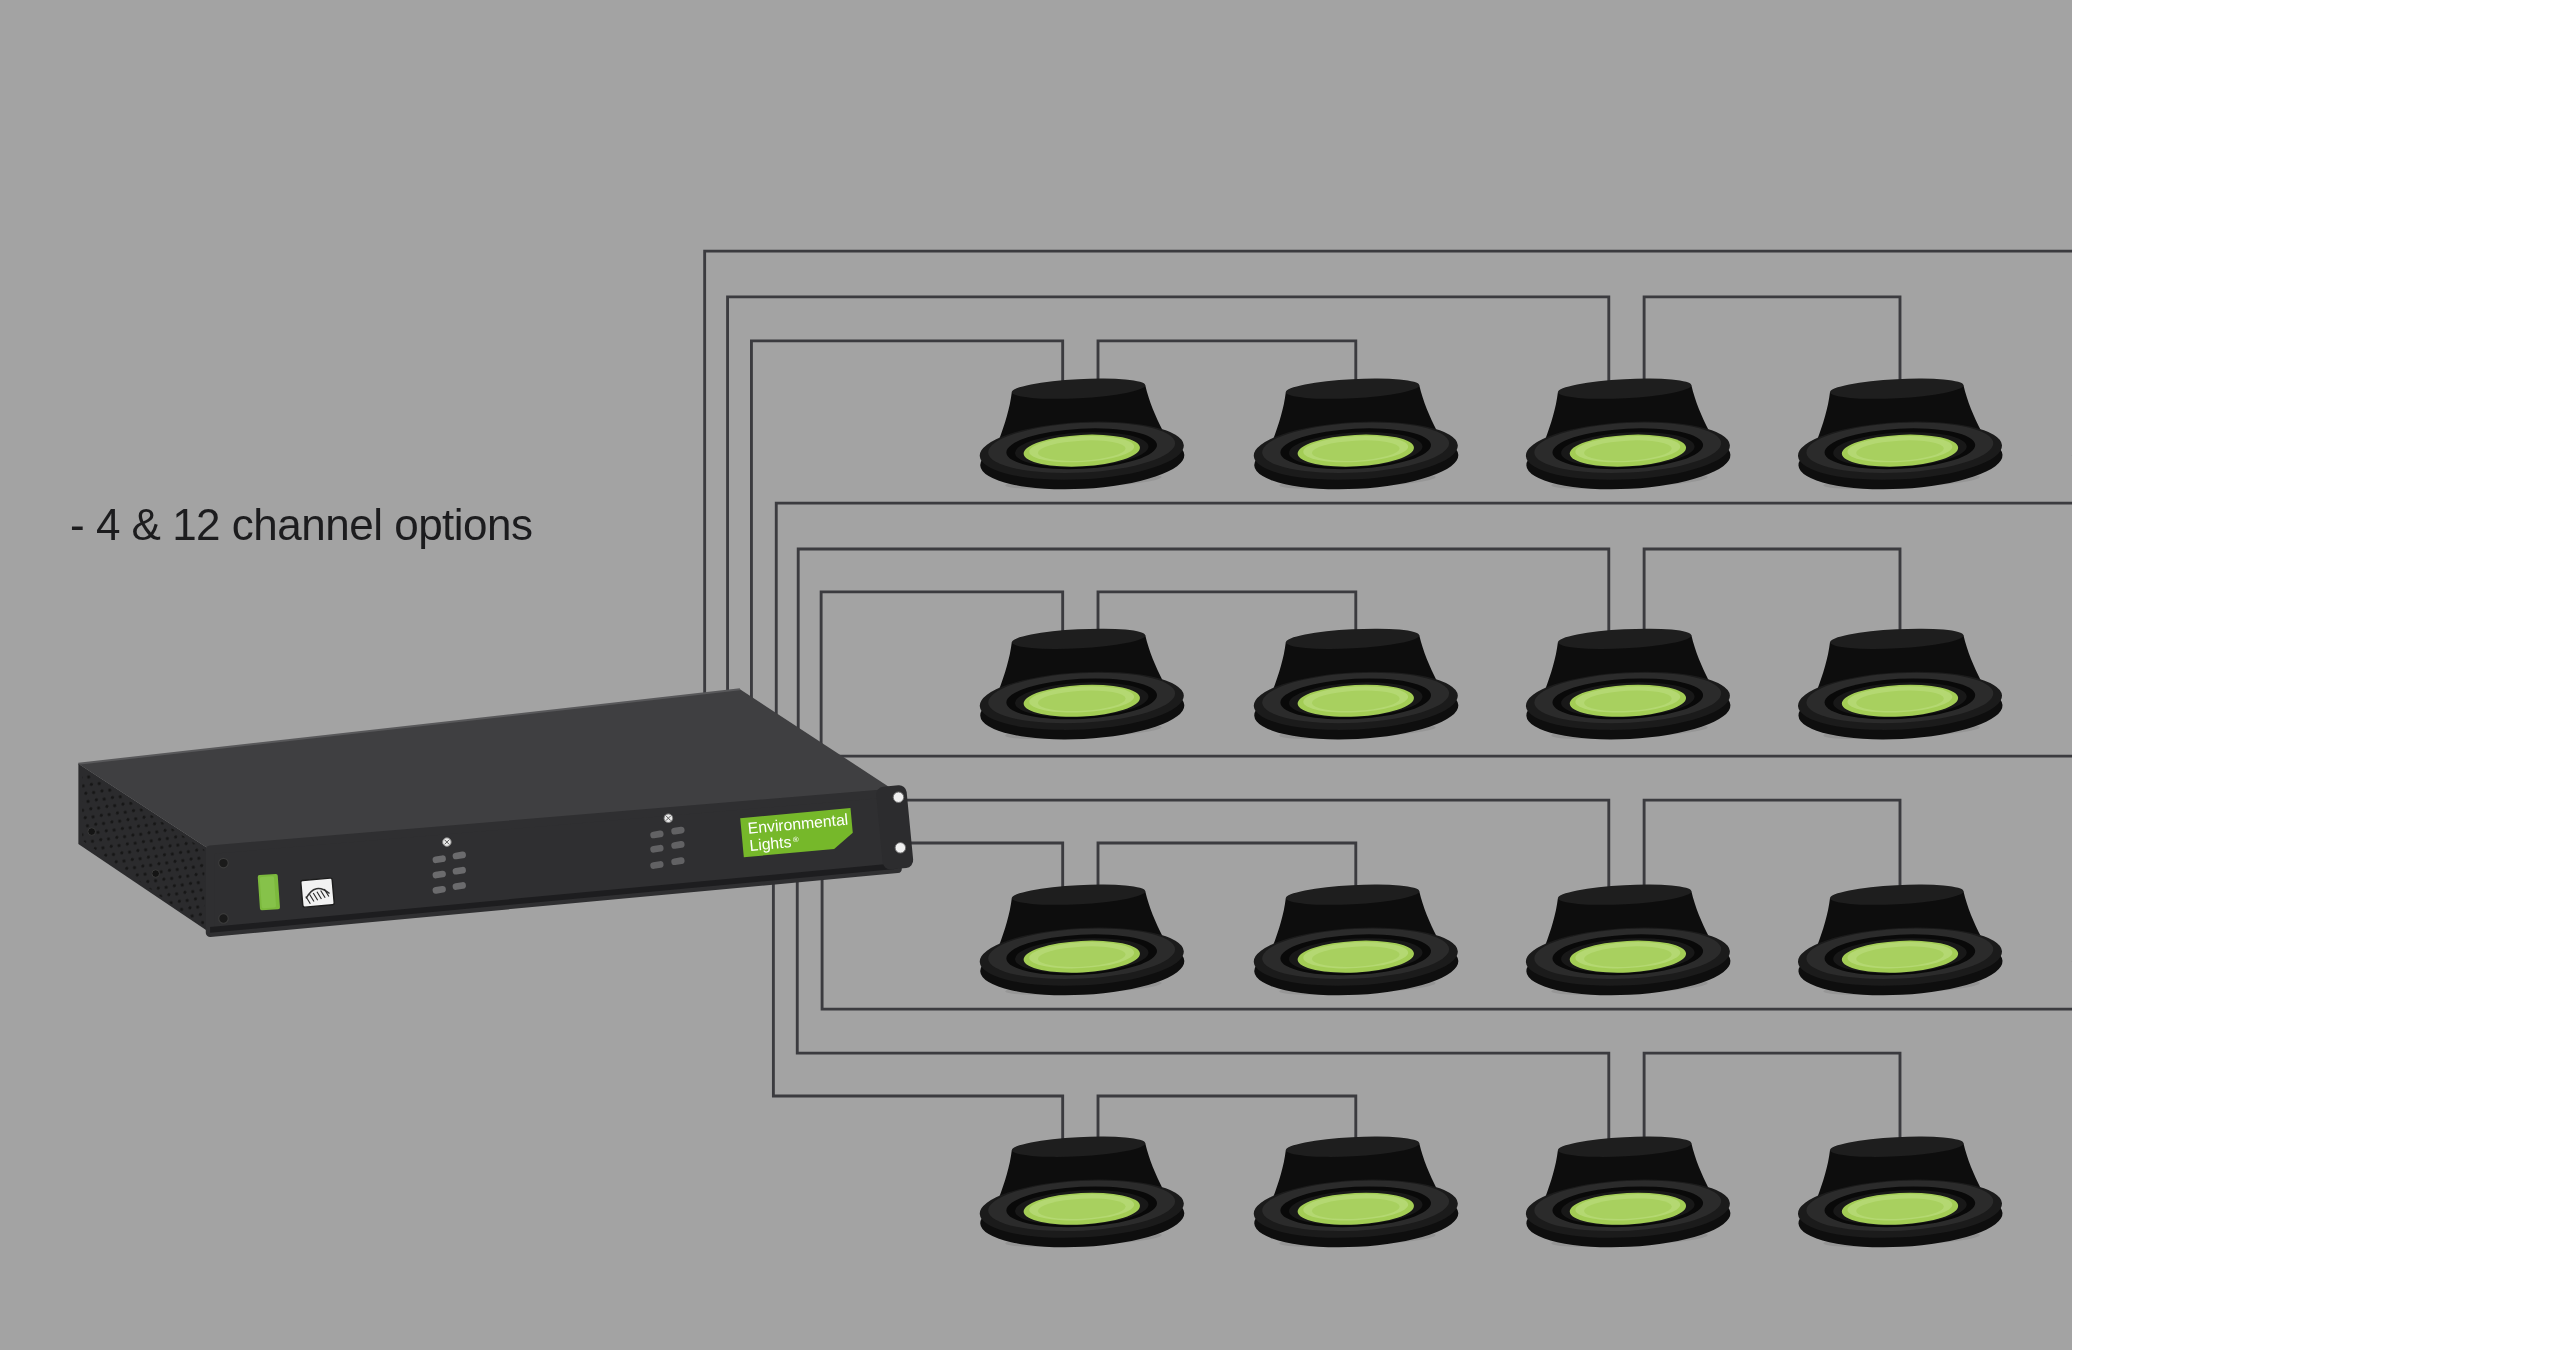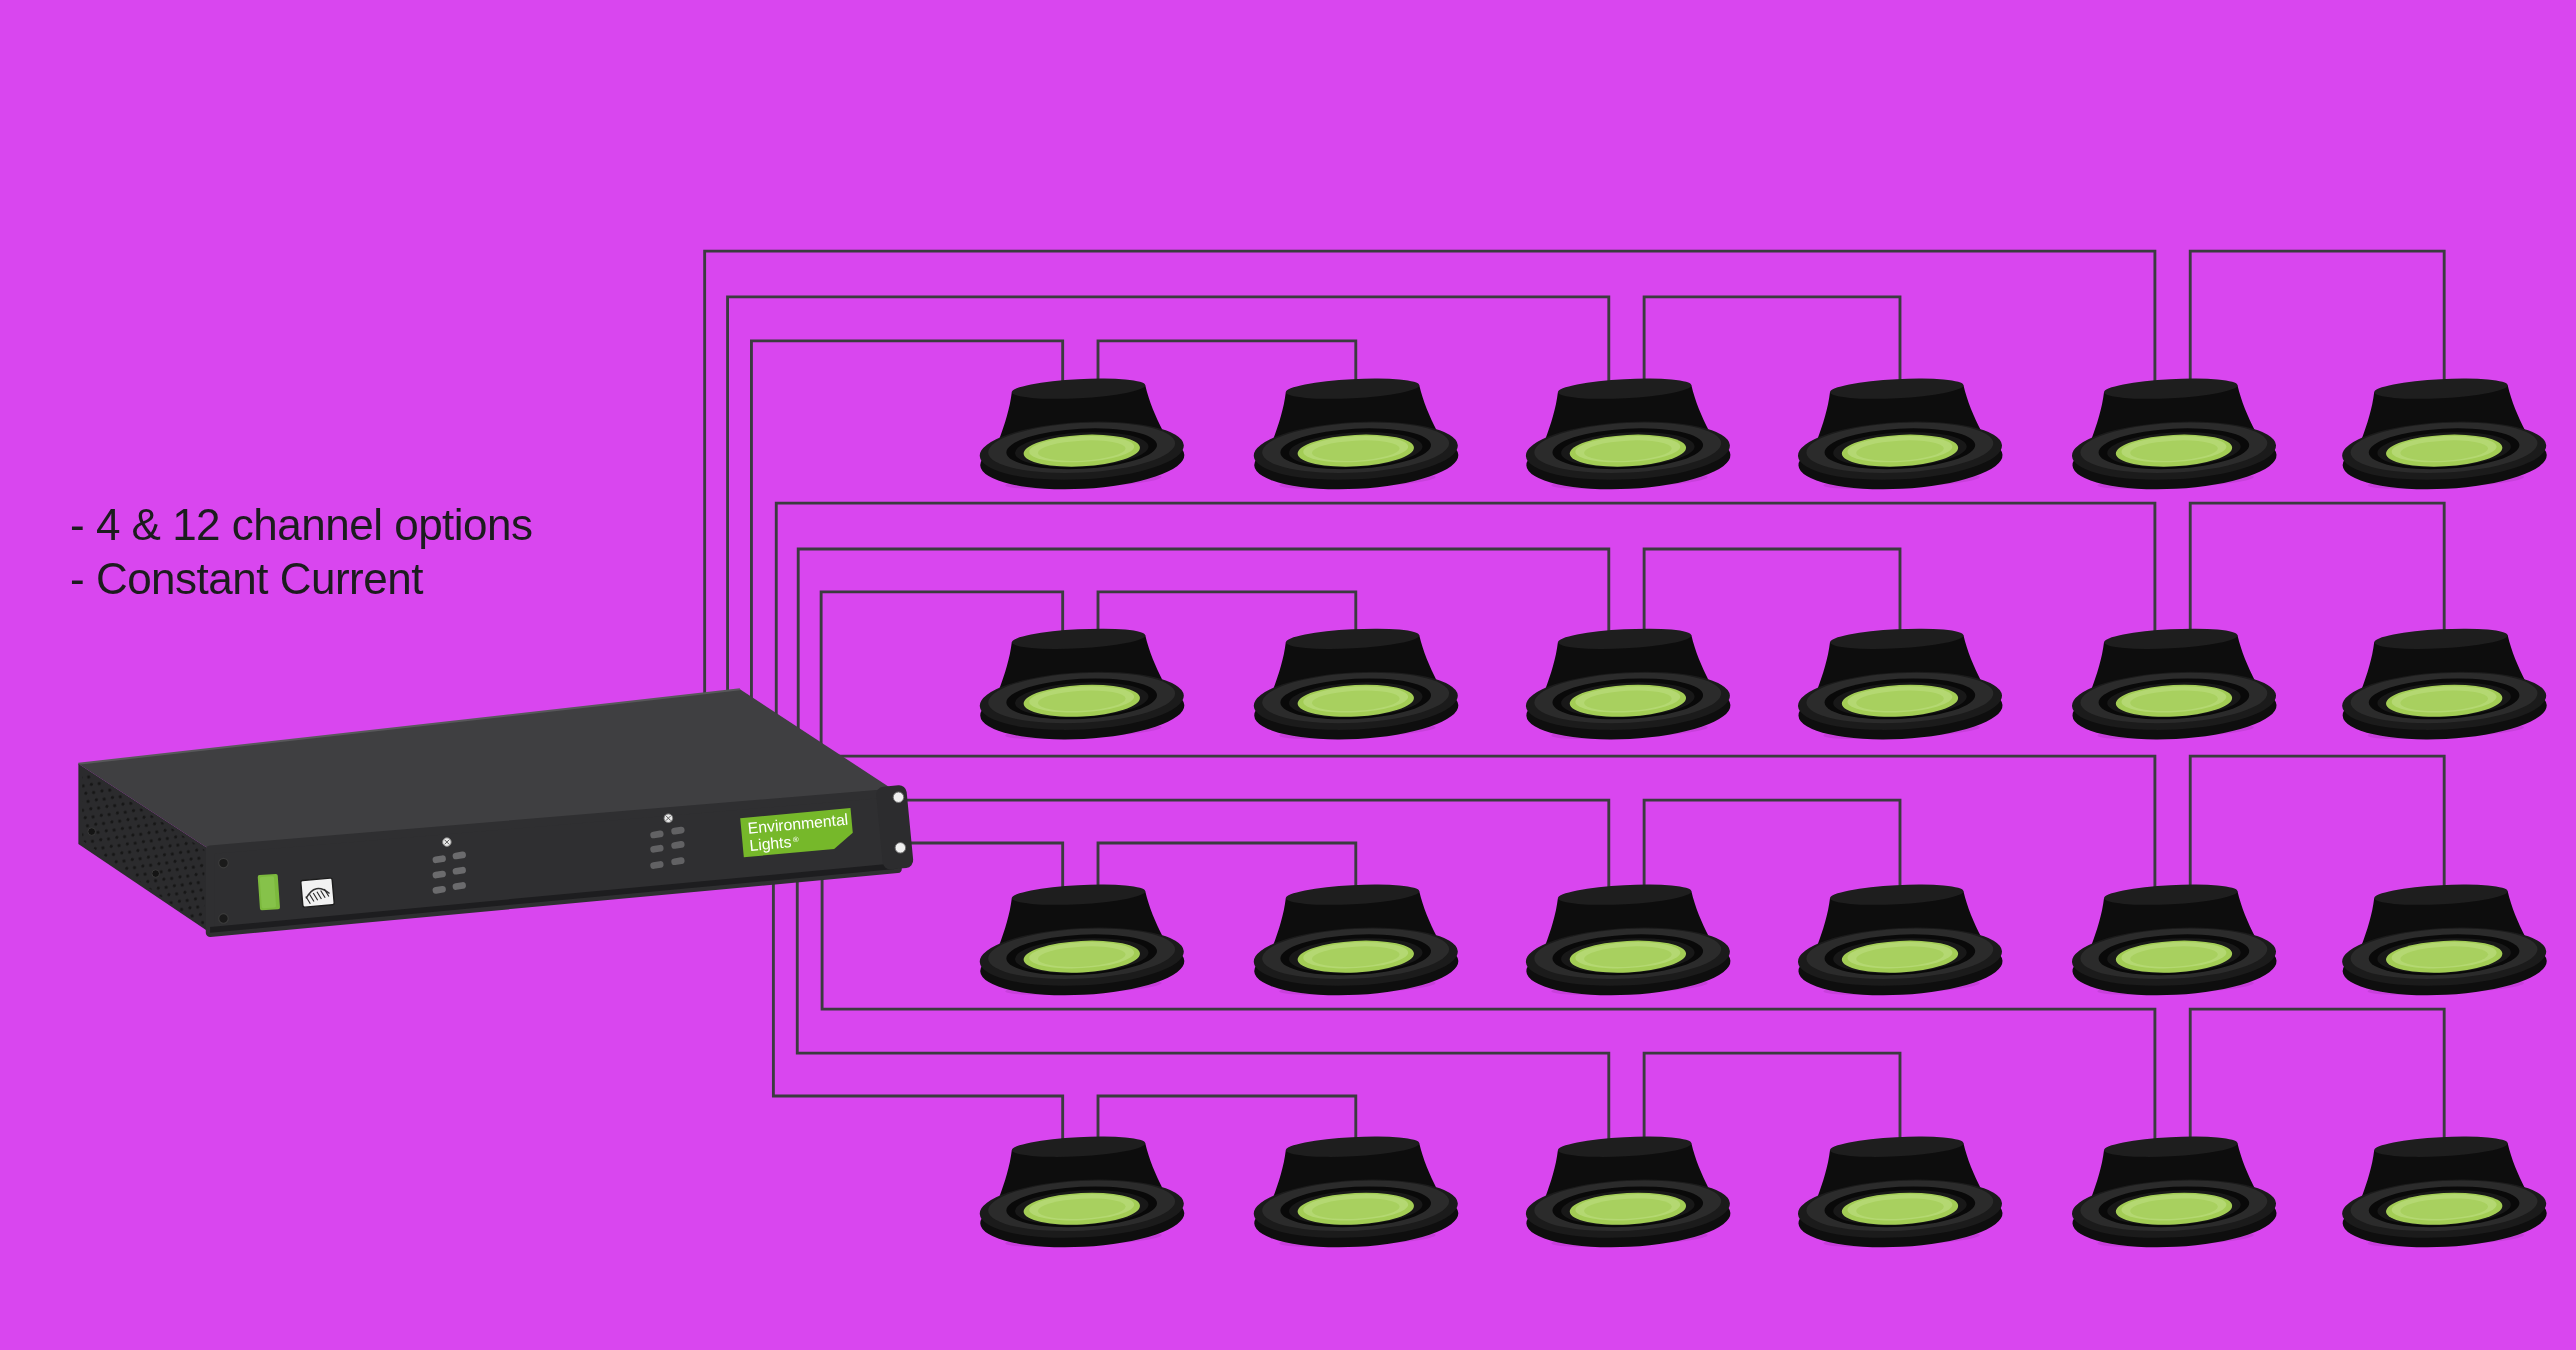--- a/index.html
+++ b/index.html
@@ -1,31 +1,30 @@
 <!DOCTYPE html>
 <html><head>
 <meta charset="utf-8">
 <style>
   html,body{margin:0;padding:0;background:#ffffff;}
-  #stage{position:relative;width:2576px;height:1350px;background:#d946ef;overflow:hidden;
+  #stage{position:relative;width:2072px;height:1350px;background:#a3a3a3;overflow:hidden;
          font-family:"Liberation Sans", sans-serif;}
   #diagram-svg{position:absolute;left:0;top:0;width:2576px;height:1350px;display:block;}
   .notes{position:absolute;left:70px;top:498px;font-size:44px;line-height:54px;
          letter-spacing:-0.5px;color:#1c1c1e;white-space:nowrap;}
   .note-line{display:block;}
   .brand-text{font-family:"Liberation Sans", sans-serif;}
 </style>
 </head>
 <body>
 
 <div id="stage">
 
   <div class="notes">
     <span class="note-line">- 4 &amp; 12 channel options</span>
-    <span class="note-line">- Constant Current</span>
   </div>
 
   <svg id="diagram-svg" viewBox="0 0 2698 1414">
     <defs>
       <pattern id="vents" width="13" height="11" patternUnits="userSpaceOnUse" patternTransform="rotate(32 0 0)">
         <circle cx="3" cy="3" r="1.7" fill="#161616"></circle>
         <circle cx="9.5" cy="8" r="1.7" fill="#161616"></circle>
       </pattern>
     </defs>
 

